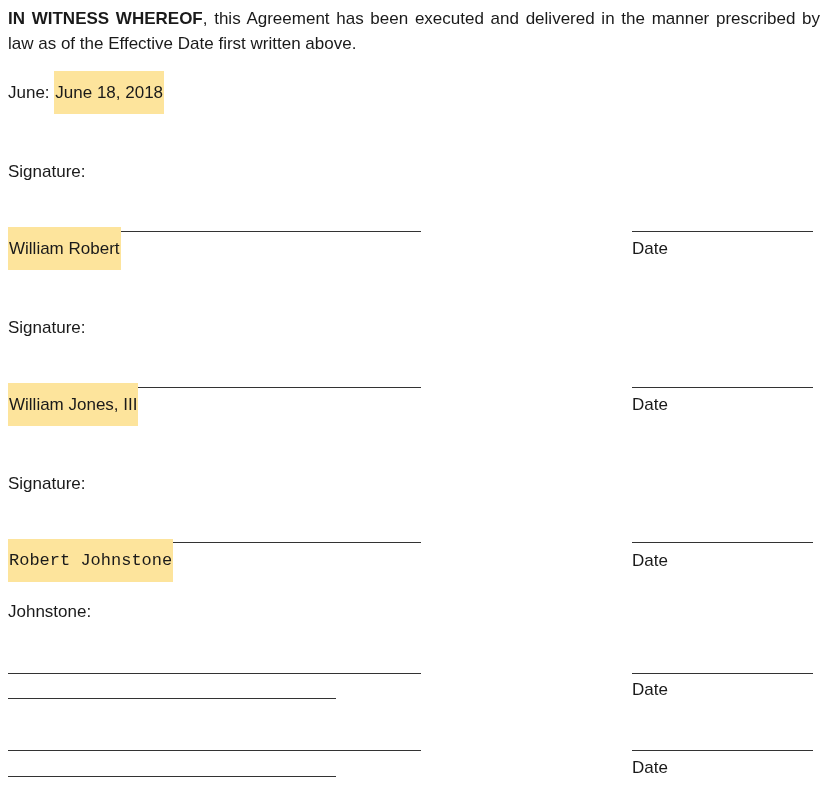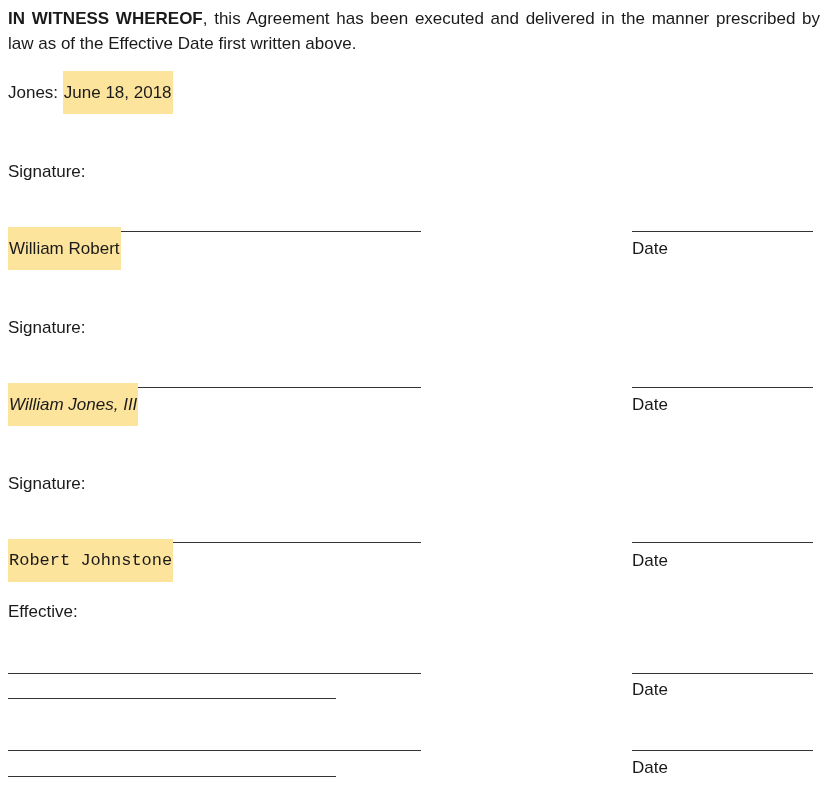--- a/index.html
+++ b/index.html
@@ -18,42 +18,42 @@
   .label { position: absolute; line-height: 20px; }
 </style>
 </head>
 <body>
 
 <div class="abs para">
   <b>IN WITNESS WHEREOF</b><span>, this Agreement has been executed and delivered in the manner prescribed by law as of the Effective Date first written above.</span>
 </div>
 
 <div class="label" style="left:8px; top:83px;">
-  <span>Jones: </span><span class="hl">June 18, 2018</span>
+  <span>June: </span><span class="hl">June 18, 2018</span>
 </div>
 
 <div class="label" style="left:8px; top:162px;">Signature:</div>
 <div class="line" style="left:8px; top:231px; width:413px;"></div>
 <div class="label" style="left:8px; top:239px;"><span class="hl">William Robert</span></div>
 <div class="line" style="left:632px; top:231px; width:181px;"></div>
 <div class="label" style="left:632px; top:239px;">Date</div>
 
 <div class="label" style="left:8px; top:318px;">Signature:</div>
 <div class="line" style="left:8px; top:387px; width:413px;"></div>
-<div class="label" style="left:8px; top:395px;font-style:italic;"><span class="hl">William Jones, III</span></div>
+<div class="label" style="left:8px; top:395px;"><span class="hl">William Jones, III</span></div>
 <div class="line" style="left:632px; top:387px; width:181px;"></div>
 <div class="label" style="left:632px; top:395px;">Date</div>
 
 <div class="label" style="left:8px; top:474px;">Signature:</div>
 <div class="line" style="left:8px; top:542px; width:413px;"></div>
 <div class="label" style="left:8px; top:551px;font-family:Liberation Mono, monospace;"><span class="hl">Robert Johnstone</span></div>
 <div class="line" style="left:632px; top:542px; width:181px;"></div>
 <div class="label" style="left:632px; top:551px;">Date</div>
 
-<div class="label" style="left:8px; top:602px;">Effective:</div>
+<div class="label" style="left:8px; top:602px;">Johnstone:</div>
 
 <div class="line" style="left:8px; top:673px; width:413px;"></div>
 <div class="line" style="left:8px; top:698px; width:328px;"></div>
 <div class="line" style="left:632px; top:673px; width:181px;"></div>
 <div class="label" style="left:632px; top:680px;">Date</div>
 
 <div class="line" style="left:8px; top:750px; width:413px;"></div>
 <div class="line" style="left:8px; top:776px; width:328px;"></div>
 <div class="line" style="left:632px; top:750px; width:181px;"></div>
 <div class="label" style="left:632px; top:758px;">Date</div>

